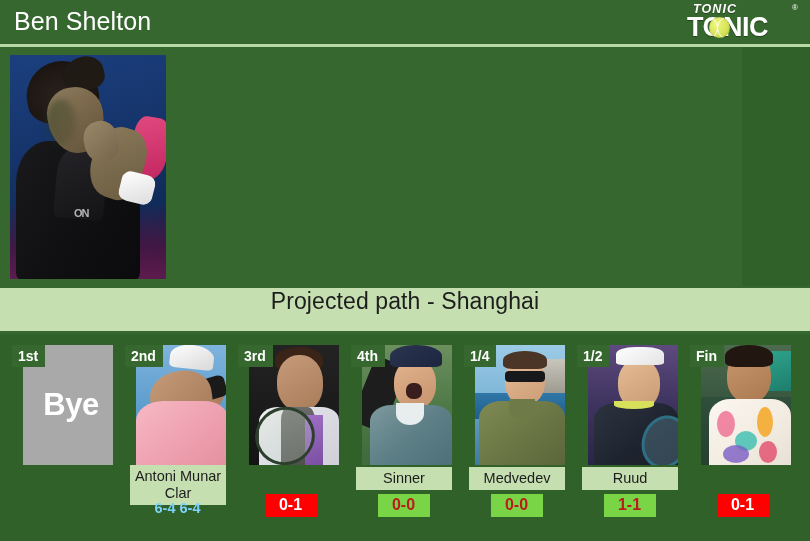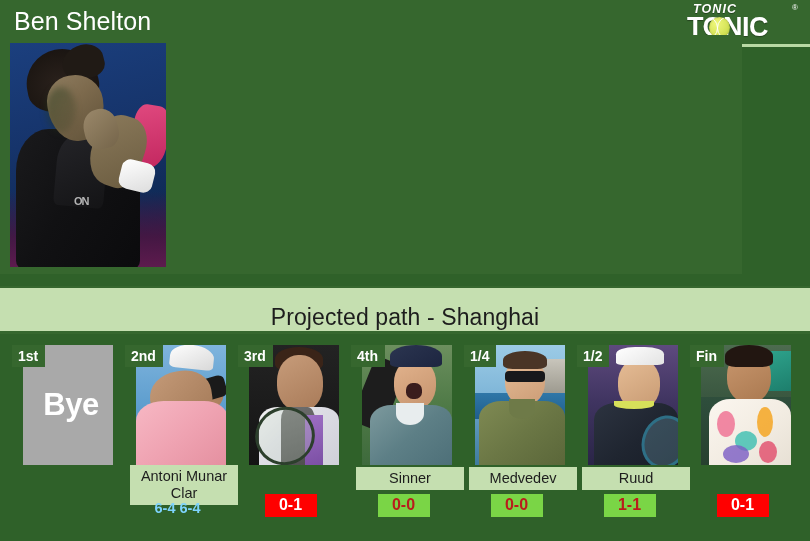--- a/index.html
+++ b/index.html
@@ -98,21 +98,21 @@
     position: absolute;
     right: 4px;
     top: 0px;
     font-size: 8px;
     color: #ffffff;
   }
 
   
   .hero {
     position: absolute;
-    left: 0; top: 35px;
+    left: 0; top: 47px;
     width: 742px;
     height: 239px;
     background: #36672e;
     text-decoration: underline;
   }
   .player-photo {
     position: absolute;
     left: 10px;
     top: 8px;
     width: 156px;
@@ -221,21 +221,21 @@
   }
 
   
   .banner {
     position: absolute;
     left: 0; top: 286px;
     width: 810px;
     height: 48px;
     background: #c5dfb0;
     display: flex;
-    align-items: flex-end;
+    align-items: flex-start;
     justify-content: center;
     box-sizing: border-box;
     border-top: 2px solid #36672e;
     border-bottom: 3px solid #36672e;
   }
   .banner-title {
     font-size: 23px;
     color: #1d1d1d;
     letter-spacing: 0.1px;
     white-space: nowrap;
@@ -293,21 +293,21 @@
     font-size: 31px;
     font-weight: bold;
     color: #ffffff;
     letter-spacing: -0.5px;
     padding-left: 6px;
   }
   .nameplate {
     position: absolute;
     left: 9px;
     top: 130px;
-    width: 108px;
+    width: 96px;
     min-height: 22px;
     background: #c5dfb0;
     color: #1d1d1d;
     font-size: 14.5px;
     line-height: 17px;
     text-align: center;
     padding: 3px 2px 3px 2px;
     box-sizing: border-box;
     z-index: 3;
   }

